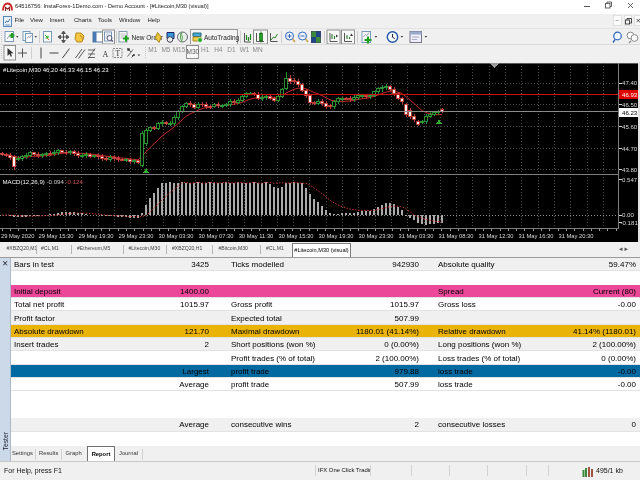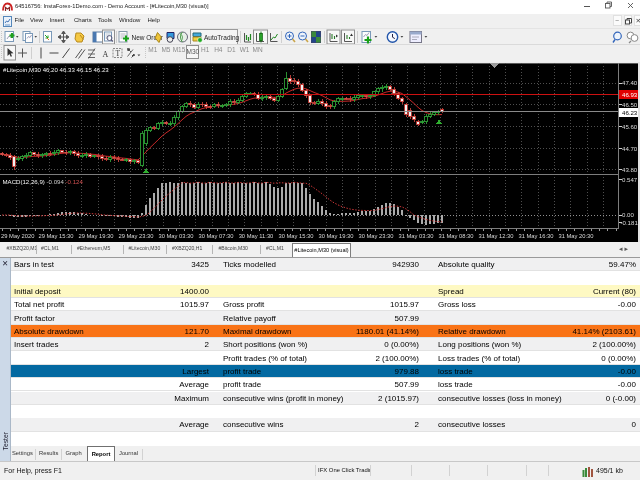--- a/index.html
+++ b/index.html
@@ -5,21 +5,21 @@
 .abs{position:absolute}
 #title{left:0;top:0;width:640px;height:14px;background:#fff;font-size:5.7px;color:#1c1c1c}
 #menu{left:0;top:14px;width:640px;height:14px;background:#f0f0f0;font-size:6px;color:#222}
 #tb1{left:0;top:28px;width:640px;height:16px;background:#f0f0f0;border-top:1px solid #e4e4e4}
 #tb2{left:0;top:44px;width:640px;height:16px;background:#f0f0f0;border-top:1px solid #dadada;font-size:6.5px}
 #tabbar{left:0;top:242px;width:640px;height:16px;background:#f0f0f0;border-bottom:1px solid #9a9a9a;font-size:5.1px}
 #report{left:11px;top:258px;width:639px;height:188px;background:#fff;font-size:8px;color:#000}
 .rr{position:absolute;left:0;width:629px;height:13.35px;border-bottom:1px solid #e2e2e2}
 .rr span{position:absolute;top:2.2px;white-space:nowrap}
 .c1l{left:3px} .c1v{left:88px;width:110px;text-align:right}
-.c2l{left:212px} .c2v{left:250px;width:158px;text-align:right}
+.c2l{left:220px} .c2v{left:250px;width:158px;text-align:right}
 .c3l{left:427px} .c3v{left:460px;width:165px;text-align:right}
 #strip{left:0;top:258px;width:11px;height:203px;background:#ccd9e8;border-right:1px solid #aab8c8}
 #ttabs{left:11px;top:446px;width:629px;height:15px;background:#f0f0f0;font-size:5.8px;color:#333}
 #status{left:0;top:461px;width:640px;height:19px;background:#f0f0f0;border-top:1px solid #c8c8c8;font-size:7px;color:#111}
 .vsep{position:absolute;top:3px;height:11px;border-left:1px solid #d2d2d2}
 </style></head><body>
 <div class="abs" id="title">
  <svg width="11" height="11" viewBox="0 0 11 11" style="position:absolute;left:2px;top:1.5px">
   <path d="M1 8.5C1 4 3 1.5 5.5 1.5S10 4 10 8.5" fill="none" stroke="#cc2222" stroke-width="1.8"></path>
   <path d="M3.5 9V5.5L5.5 7l2-1.5V9" fill="none" stroke="#882222" stroke-width="1.2"></path>
@@ -403,51 +403,51 @@
       <span class="c3l">Absolute quality</span>
       <span class="c3v">59.47%</span>
     </div>
     <div class="rr" style="top:28px;background:#fff">
       <span class="c1l">Mismatched charts errors</span>
       <span class="c1v">0</span>
       <span style="position:absolute;left:211px;top:1px;width:426px;height:11px;border:1px solid #6a6a8e;background:linear-gradient(to right,#f6aab2 0,#f6aab2 131px,#12a312 131px,#0fc20f 227px,#04e204 227px,#04e204 100%)"></span>
       <span class="c3l"></span>
       <span class="c3v"></span>
     </div>
-    <div class="rr" style="top:26.7px;background:#fef9c3">
+    <div class="rr" style="top:26.7px;background:#ec4899">
       <span class="c1l">Initial deposit</span>
       <span class="c1v">1400.00</span>
       <span class="c2l"></span>
       <span class="c2v"></span>
       <span class="c3l">Spread</span>
       <span class="c3v">Current (80)</span>
     </div>
     <div class="rr" style="top:40.0px;background:#fff">
       <span class="c1l">Total net profit</span>
       <span class="c1v">1015.97</span>
       <span class="c2l">Gross profit</span>
       <span class="c2v">1015.97</span>
       <span class="c3l">Gross loss</span>
       <span class="c3v">-0.00</span>
     </div>
     <div class="rr" style="top:53.4px;background:#f0f0f1">
       <span class="c1l">Profit factor</span>
       <span class="c1v"></span>
-      <span class="c2l">Relative payoff</span>
+      <span class="c2l">Expected total</span>
       <span class="c2v">507.99</span>
       <span class="c3l"></span>
       <span class="c3v"></span>
     </div>
-    <div class="rr" style="top:66.8px;background:#f97316">
+    <div class="rr" style="top:66.8px;background:#eab308">
       <span class="c1l">Absolute drawdown</span>
       <span class="c1v">121.70</span>
       <span class="c2l">Maximal drawdown</span>
       <span class="c2v">1180.01 (41.14%)</span>
       <span class="c3l">Relative drawdown</span>
-      <span class="c3v">41.14% (2103.61)</span>
+      <span class="c3v">41.14% (1180.01)</span>
     </div>
     <div class="rr" style="top:80.1px;background:#f0f0f1">
       <span class="c1l">Insert trades</span>
       <span class="c1v">2</span>
       <span class="c2l">Short positions (won %)</span>
       <span class="c2v">0 (0.00%)</span>
       <span class="c3l">Long positions (won %)</span>
       <span class="c3v">2 (100.00%)</span>
     </div>
     <div class="rr" style="top:93.5px;background:#fff">
@@ -466,28 +466,20 @@
       <span class="c3l">loss trade</span>
       <span class="c3v">-0.00</span>
     </div>
     <div class="rr" style="top:120.1px;background:#fff">
       <span class="c1l"></span>
       <span class="c1v">Average</span>
       <span class="c2l">profit trade</span>
       <span class="c2v">507.99</span>
       <span class="c3l">loss trade</span>
       <span class="c3v">-0.00</span>
-    </div>
-    <div class="rr" style="top:133.5px;background:#f0f0f1">
-      <span class="c1l"></span>
-      <span class="c1v">Maximum</span>
-      <span class="c2l">consecutive wins (profit in money)</span>
-      <span class="c2v">2 (1015.97)</span>
-      <span class="c3l">consecutive losses (loss in money)</span>
-      <span class="c3v">0 (-0.00)</span>
     </div>
     <div class="rr" style="top:160.2px;background:#f0f0f1">
       <span class="c1l"></span>
       <span class="c1v">Average</span>
       <span class="c2l">consecutive wins</span>
       <span class="c2v">2</span>
       <span class="c3l">consecutive losses</span>
       <span class="c3v">0</span>
     </div>
   </div>

